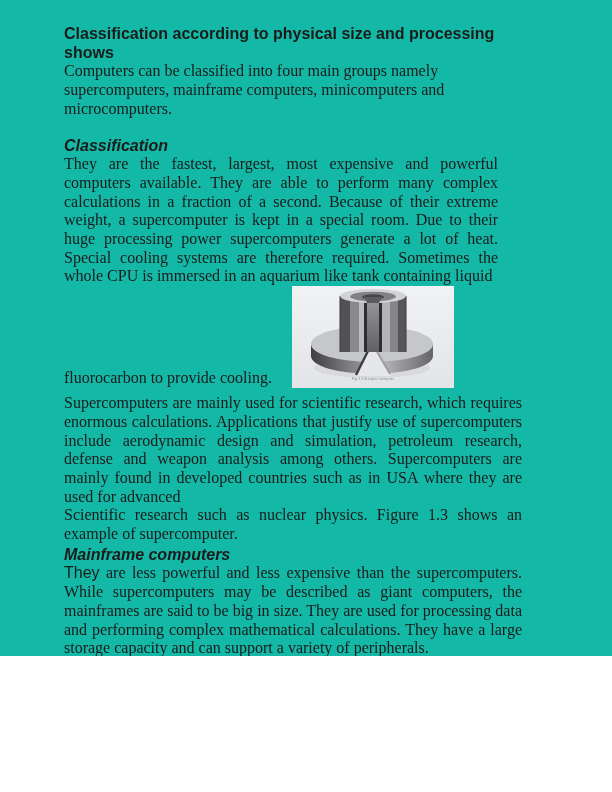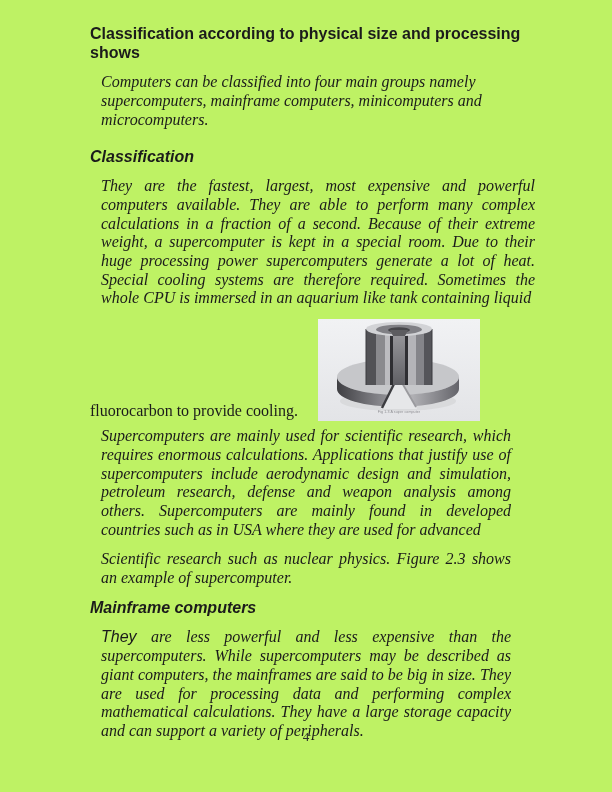--- a/index.html
+++ b/index.html
@@ -1,21 +1,21 @@
 <!DOCTYPE html>
 <html><head>
 <meta charset="utf-8">
 <style>
   html,body { margin:0; padding:0; background:#ffffff; }
   .page {
     position:relative;
-    width:612px; height:792px;
-    background:#bef264;
+    width:612px; height:656px;
+    background:#14b8a6;
     box-sizing:border-box;
-    padding:25px 90px 0 90px;
+    padding:25px 90px 0 64px;
     font-family:"Liberation Serif", serif;
     font-size:16px;
     line-height:18.7px;
     color:#1b1b1b;
     overflow:hidden;
   }
   .title {
     font-family:"Liberation Sans", sans-serif;
     font-weight:bold;
     font-size:16px;
@@ -25,21 +25,21 @@
   .title-line { white-space:nowrap; }
   .section-title {
     font-family:"Liberation Sans", sans-serif;
     font-weight:bold;
     font-style:italic;
     font-size:16px;
     line-height:18.7px;
     margin:18px 0 0 0;
   }
   .section-title.mainframe { margin-top:2px; }
-  p.body { margin:11px;font-style:italic; }
+  p.body { margin:0; }
   p.left  { text-align:left; }
   p.just  { text-align:justify; }
   p.para-wide { width:434px; margin-right:-2px; }
   p.after-figure { margin-top:6px; }
   .sans-lead { font-family:"Liberation Sans", sans-serif; }
   .figure-row {
     display:flex;
     align-items:flex-end;
     height:102px;
     margin:0;
@@ -128,21 +128,21 @@
       <ellipse cx="81" cy="10" rx="33" ry="7" fill="#d2d3d6"></ellipse>
       <ellipse cx="81" cy="10.5" rx="23" ry="4.8" fill="#808085"></ellipse>
       <ellipse cx="81" cy="11" rx="11" ry="2.8" fill="#46464a"></ellipse>
       <polygon points="72,11 90,11 87,17 75,17" fill="#5c5c60"></polygon>
 
       <text x="81" y="94" text-anchor="middle" class="figure-caption-text">Fig 1.3 A super computer</text>
     </svg>
   </div>
 
   <p class="body just after-figure">Supercomputers are mainly used for scientific research, which requires enormous calculations. Applications that justify use of supercomputers include aerodynamic design and simulation, petroleum research, defense and weapon analysis among others. Supercomputers are mainly found in developed countries such as in USA where they are used for advanced</p>
-  <p class="body just">Scientific research such as nuclear physics. Figure 2.3 shows an example of supercomputer.</p>
+  <p class="body just">Scientific research such as nuclear physics. Figure 1.3 shows an example of supercomputer.</p>
 
   <h2 class="section-title mainframe">Mainframe computers</h2>
 
   <p class="body just"><span class="sans-lead">They</span><span> are less powerful and less expensive than the supercomputers. While supercomputers may be described as giant computers, the mainframes are said to be big in size. They are used for processing data and performing complex mathematical calculations. They have a large storage capacity and can support a variety of peripherals.</span></p>
 
   <div class="page-number">4</div>
 
 </div>
 
 </body></html>

